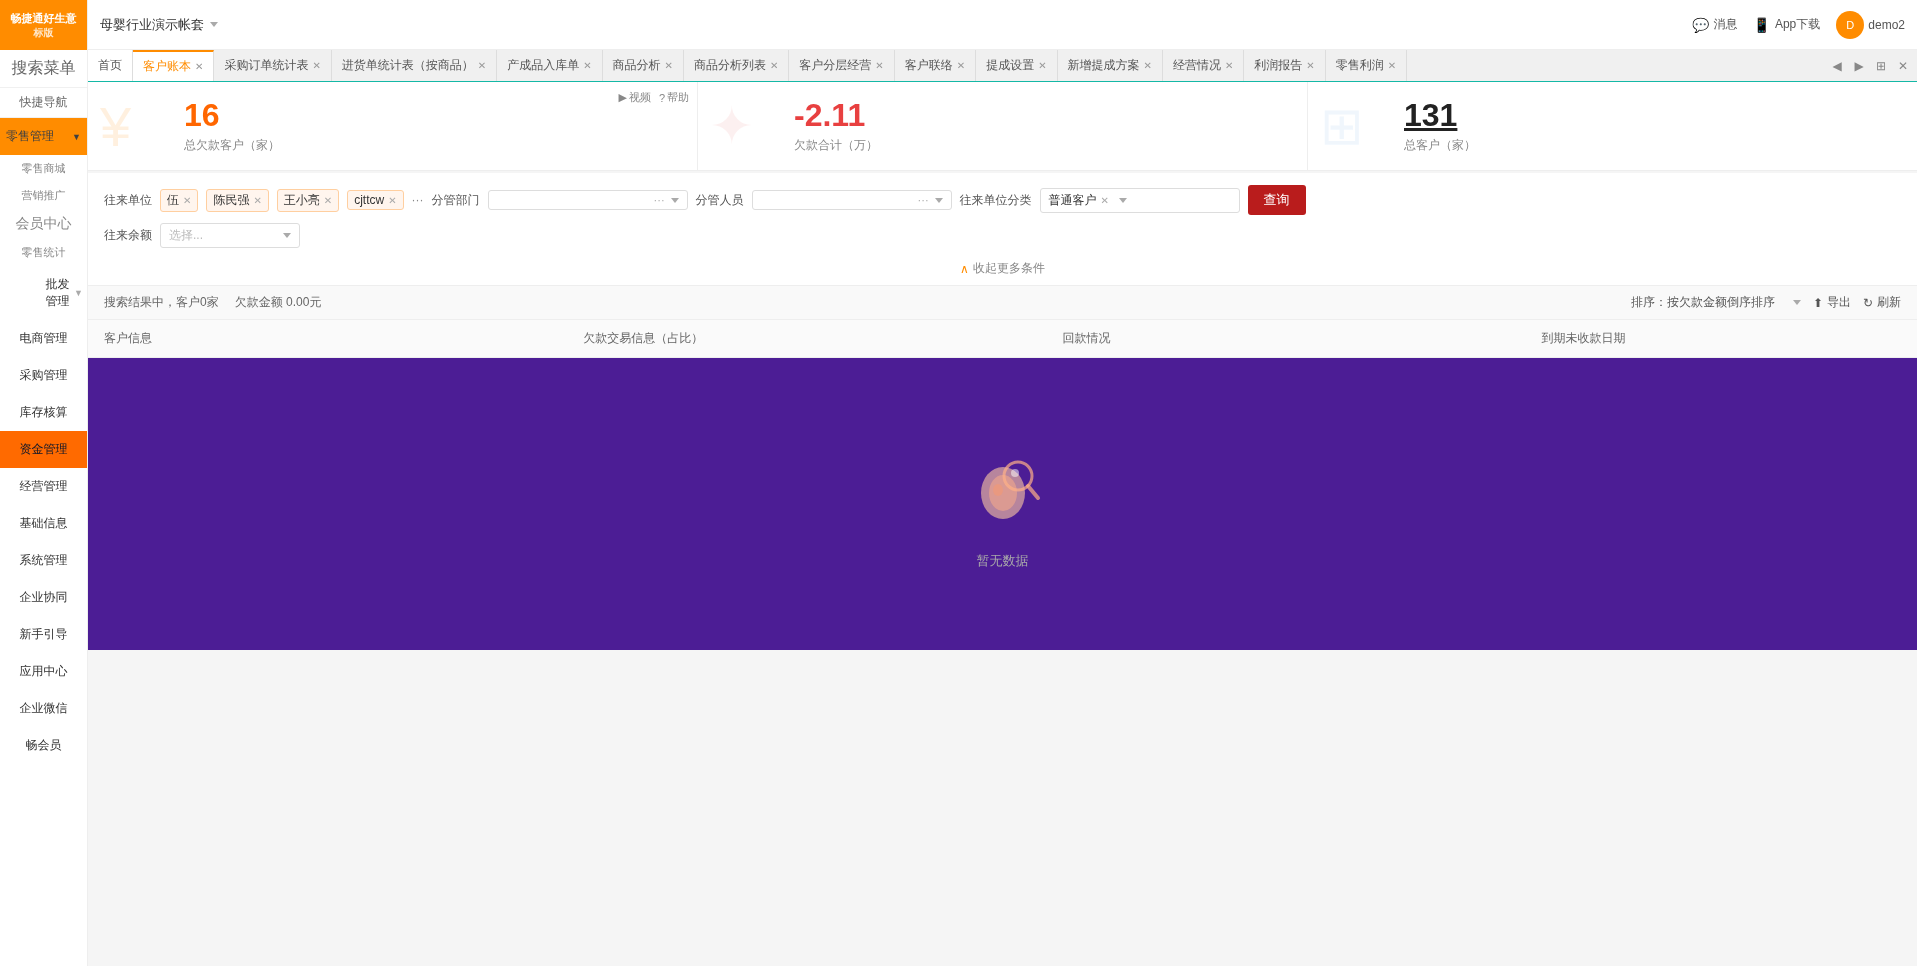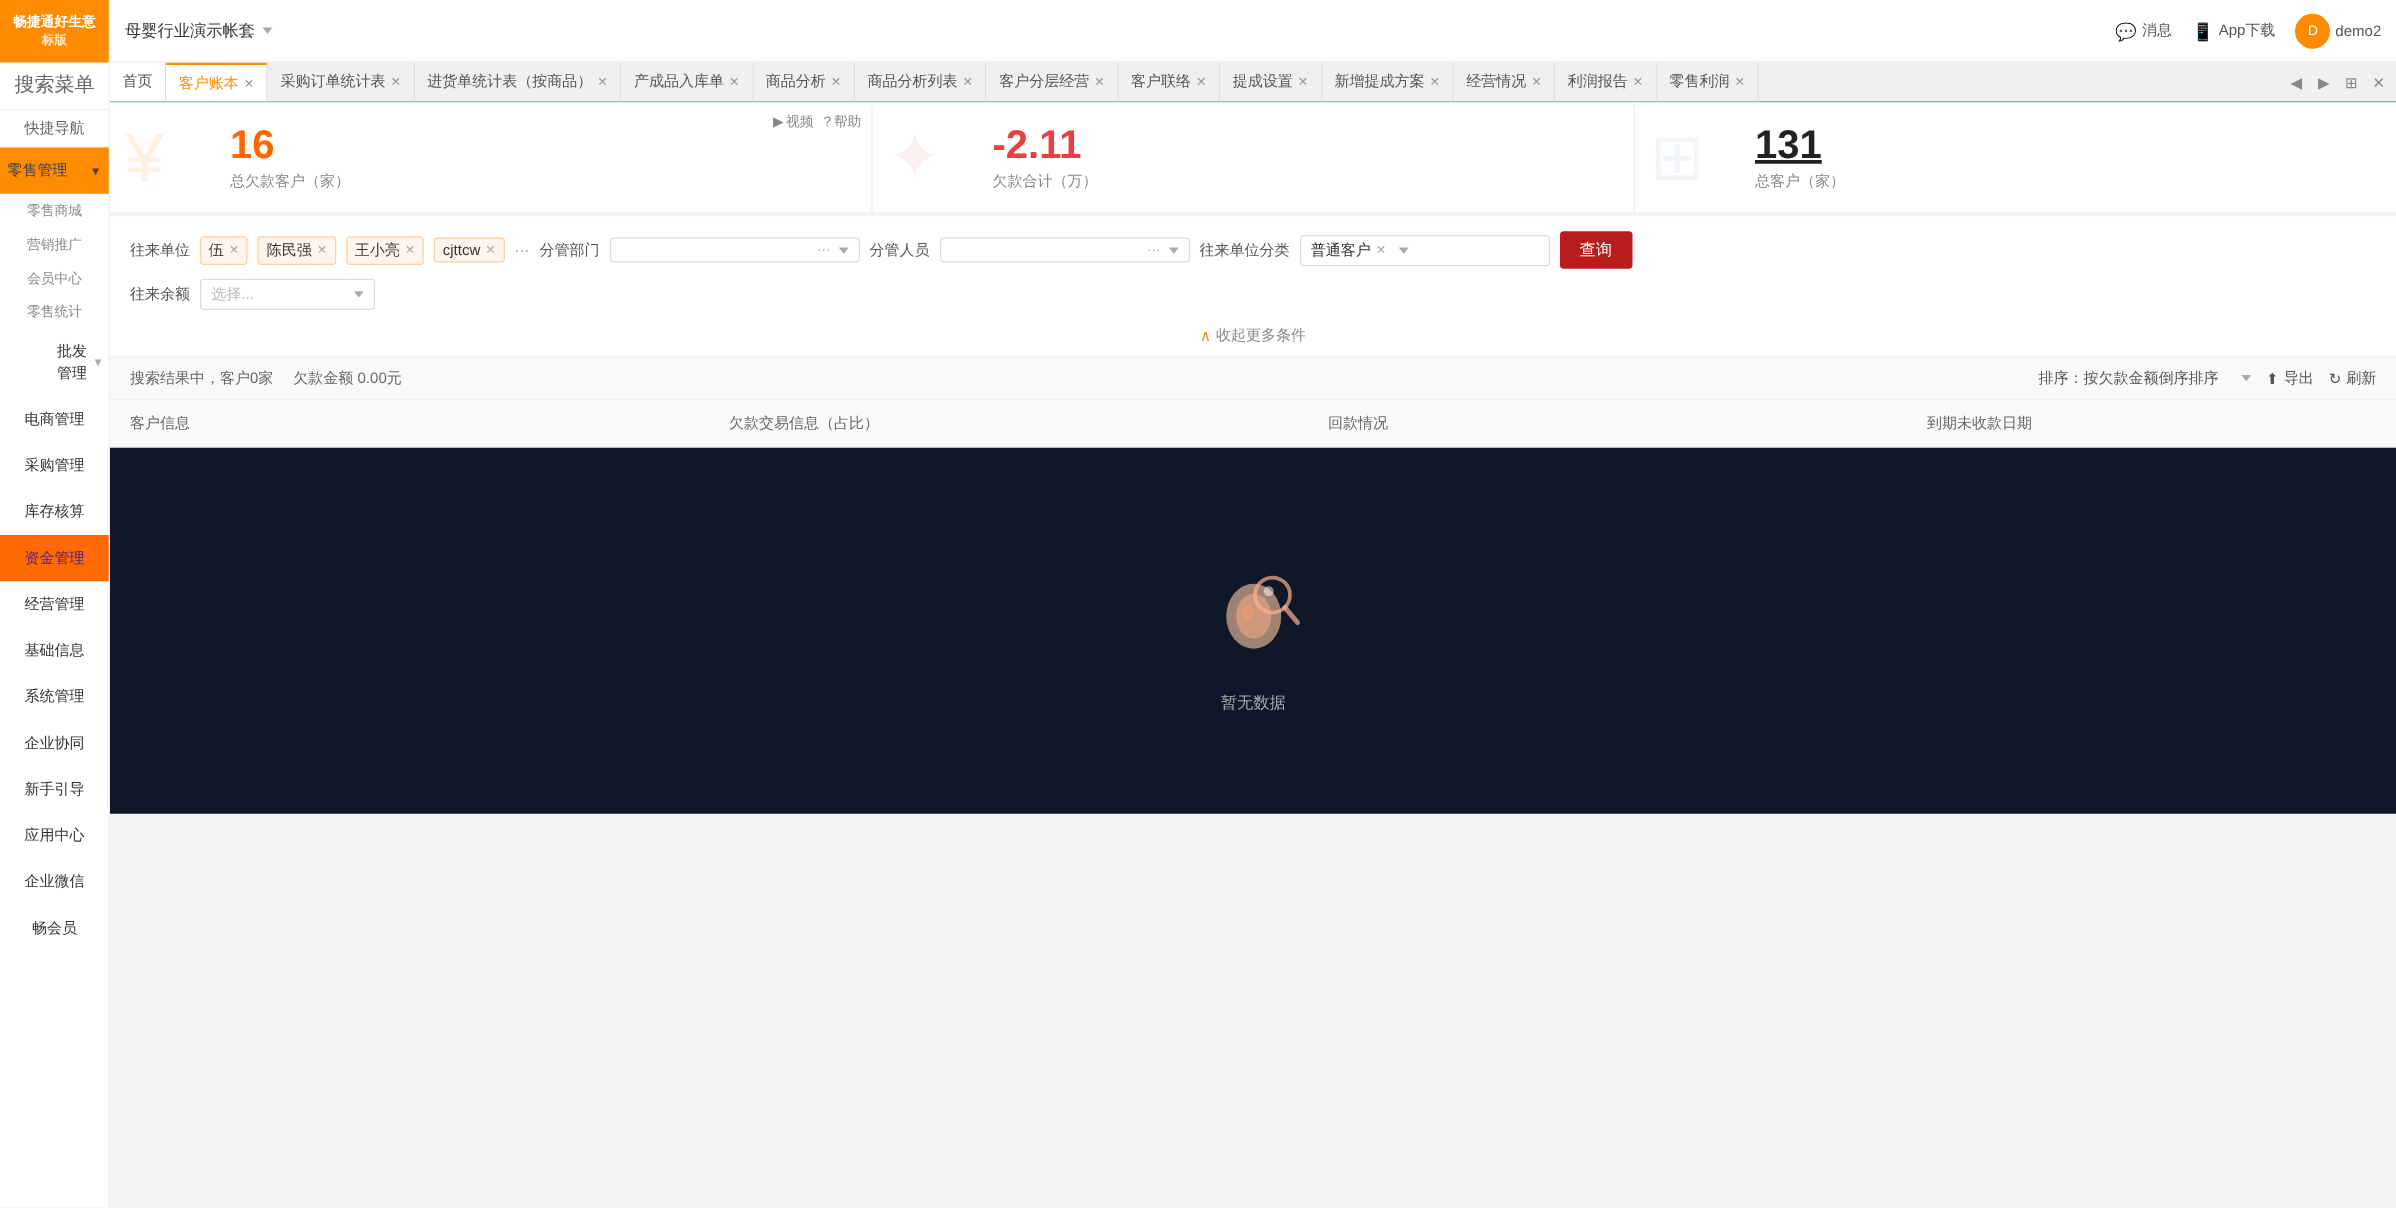--- a/index.html
+++ b/index.html
@@ -64,21 +64,21 @@
     .btn-query { background: #b91c1c; color: #fff; border: none; border-radius: 3px; padding: 6px 16px; font-size: 13px; cursor: pointer; }
 
     
     .results-bar { background: #f9f9f9; padding: 8px 16px; display: flex; align-items: center; justify-content: space-between; border-bottom: 1px solid #eee; font-size: 12px; color: #666; }
     .results-bar-left { display: flex; gap: 16px; }
     .results-bar-right { display: flex; align-items: center; gap: 12px; }
     .sort-select { display: inline-flex; align-items: center; gap: 16px; cursor: pointer; color: #555; }
     .results-action { display: flex; align-items: center; gap: 4px; cursor: pointer; color: #555; }
 
     
-    .table-container { background: #0f172a; }
+    .table-container { background: #4c1d95; }
     .table-header { display: flex; padding: 10px 16px; border-bottom: 1px solid #eee; background: #fafafa; font-size: 12px; color: #666; }
     .col-customer { flex: 2; }
     .col-debt { flex: 2; }
     .col-payment { flex: 2; }
     .col-date { flex: 1.5; }
 
     
     .empty-state { display: flex; flex-direction: column; align-items: center; justify-content: center; padding: 80px 0; }
     .empty-text { font-size: 13px; color: #aaa; }
 
@@ -98,30 +98,30 @@
     </div>
   </div>
   <div class="sidebar-search">搜索菜单</div>
   <div class="sidebar-nav">快捷导航</div>
   <div class="sidebar-item active" style="background:#ff8c00;color:#404040;display:flex;align-items:center;justify-content:center;gap:18px;">
     <span>零售管理</span>
     <span style="font-size:9px;">▼</span>
   </div>
   <div class="sidebar-item" style="font-size:11px;color:#888;padding:6px 4px;">零售商城</div>
   <div class="sidebar-item" style="font-size:11px;color:#888;padding:6px 4px;">营销推广</div>
-  <div class="sidebar-item" style="font-size:11px;color:#888;padding:6px 4px;font-family:Liberation Mono, monospace;">会员中心</div>
+  <div class="sidebar-item" style="font-size:14px;color:#888;padding:6px 4px;font-family:Liberation Mono, monospace;">会员中心</div>
   <div class="sidebar-item" style="font-size:11px;color:#888;padding:6px 4px;">零售统计</div>
   <div class="sidebar-section">
     <span>批发管理</span>
     <span style="font-size:9px;color:#aaa;">▼</span>
   </div>
   <div class="sidebar-item">电商管理</div>
   <div class="sidebar-item">采购管理</div>
   <div class="sidebar-item">库存核算</div>
-  <div class="sidebar-item" style="background:#ff6a00;color:#4c1d95;">资金管理</div>
+  <div class="sidebar-item" style="background:#ff6a00;color:#0f172a;">资金管理</div>
   <div class="sidebar-item">经营管理</div>
   <div class="sidebar-item">基础信息</div>
   <div class="sidebar-item">系统管理</div>
   <div class="sidebar-item">企业协同</div>
   <div class="sidebar-item">新手引导</div>
   <div class="sidebar-item">应用中心</div>
   <div class="sidebar-item">企业微信</div>
   <div class="sidebar-item">畅会员</div>
 </div>
 

